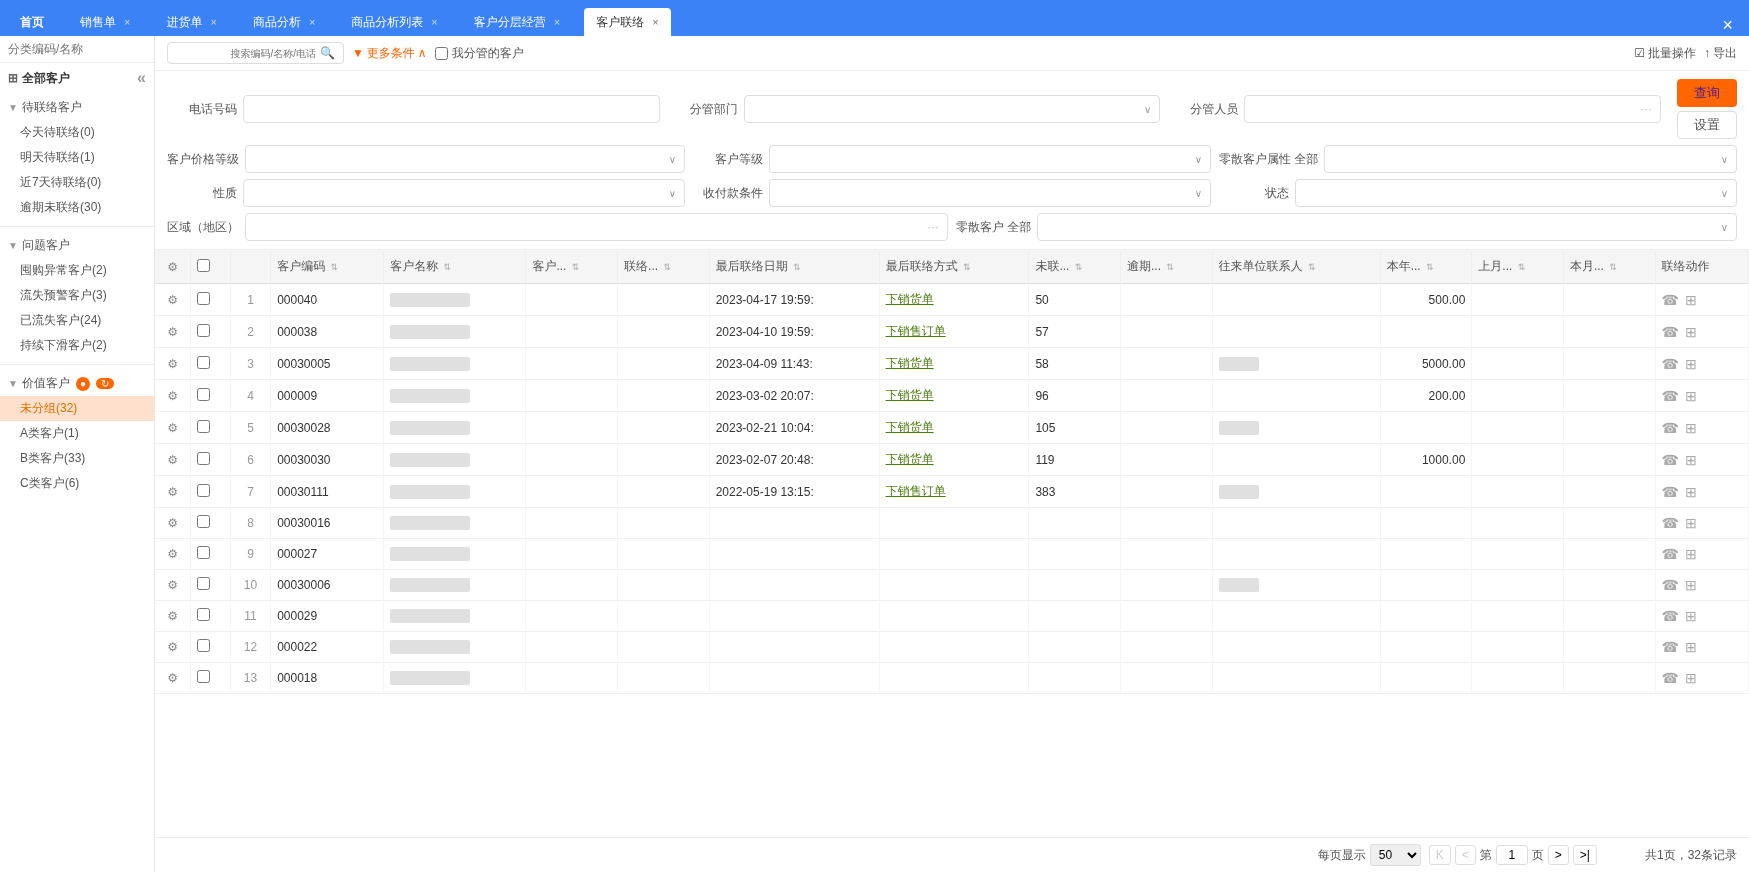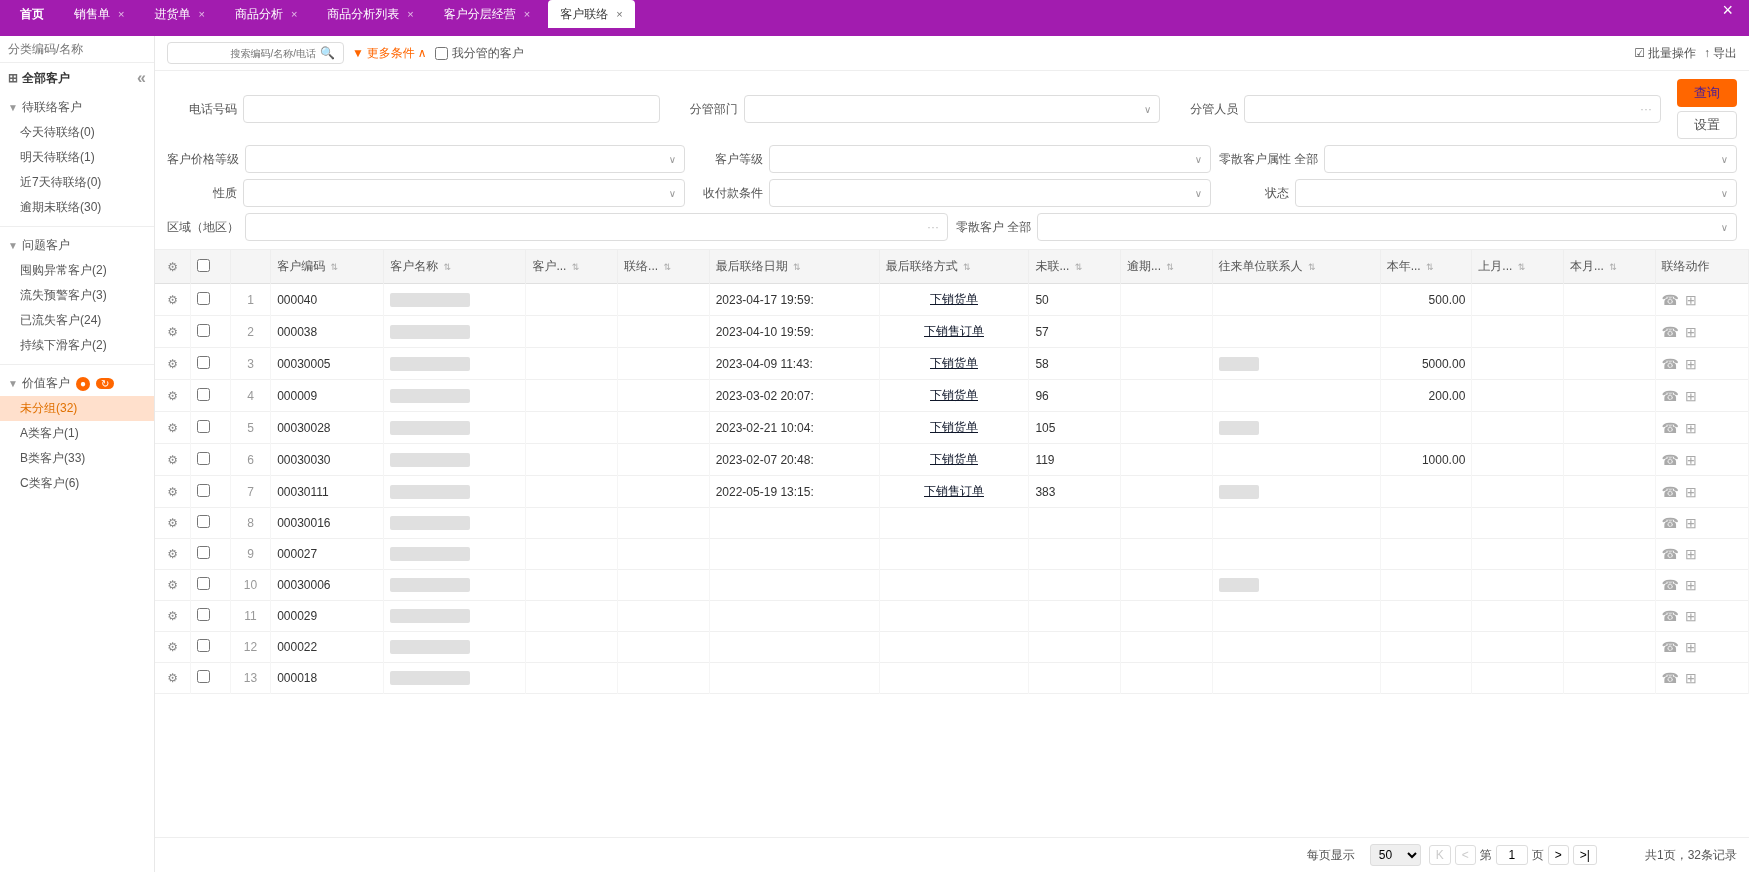--- a/index.html
+++ b/index.html
@@ -1,25 +1,25 @@
 <!DOCTYPE html>
 <html><head>
   <meta charset="utf-8">
   <style>
     * { box-sizing: border-box; margin: 0; padding: 0; font-family: "Microsoft YaHei", Arial, sans-serif; font-size: 12px; }
     body { background: #f5f5f5; overflow: hidden; }
 
     
     .top-nav {
       display: flex;
-      align-items: flex-start;
-      background: #a21caf;
+      align-items: flex-end;
+      background: #3b82f6;
       height: 36px;
       padding: 0 8px;
-      gap: 6px;
+      gap: 12px;
       color: white;
     }
     .nav-tab {
       display: flex;
       align-items: center;
       padding: 0 12px;
       height: 28px;
       border-radius: 4px 4px 0 0;
       cursor: pointer;
       color: white;
@@ -265,21 +265,21 @@
     }
     thead th.sortable { cursor: pointer; }
     thead th .col-sort { color: #aaa; font-size: 9px; margin-left: 2px; }
     tbody tr { border-bottom: 1px solid #f0f0f0; }
     tbody td {
       padding: 7px 6px;
       color: #333;
       border-right: 1px solid #f5f5f5;
       white-space: nowrap;
     }
-    tbody td.link { color: #0f172a; cursor: pointer; text-decoration: underline; text-align: center; }
+    tbody td.link { color: #4d7c0f; cursor: pointer; text-decoration: underline; }
     tbody td.num { text-align: right; }
     .row-num { color: #999; text-align: center; }
     .blurred {
       background: #e0e0e0;
       border-radius: 2px;
       color: transparent;
       height: 14px;
       display: inline-block;
       min-width: 60px;
     }
@@ -297,21 +297,21 @@
       justify-content: flex-end;
       padding: 6px 12px;
       background: white;
       border-top: 1px solid #eee;
       gap: 8px;
       color: #555;
     }
     .page-size-select {
       display: flex;
       align-items: center;
-      gap: 15px;
+      gap: 4px;
     }
     .page-size-select select {
       border: 1px solid #ddd;
       border-radius: 3px;
       padding: 2px 4px;
       font-size: 12px;
       outline: none;
     }
     .page-nav {
       display: flex;

